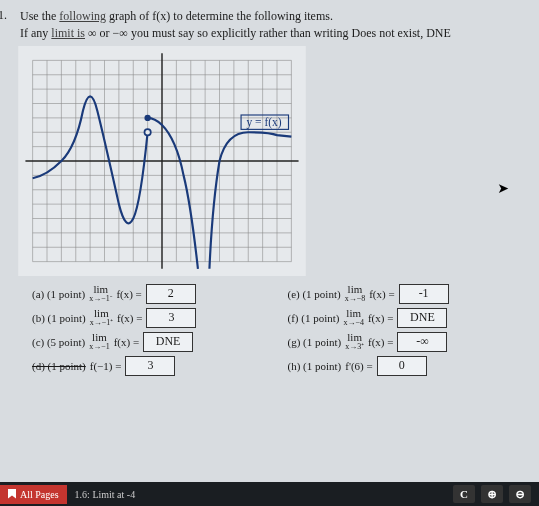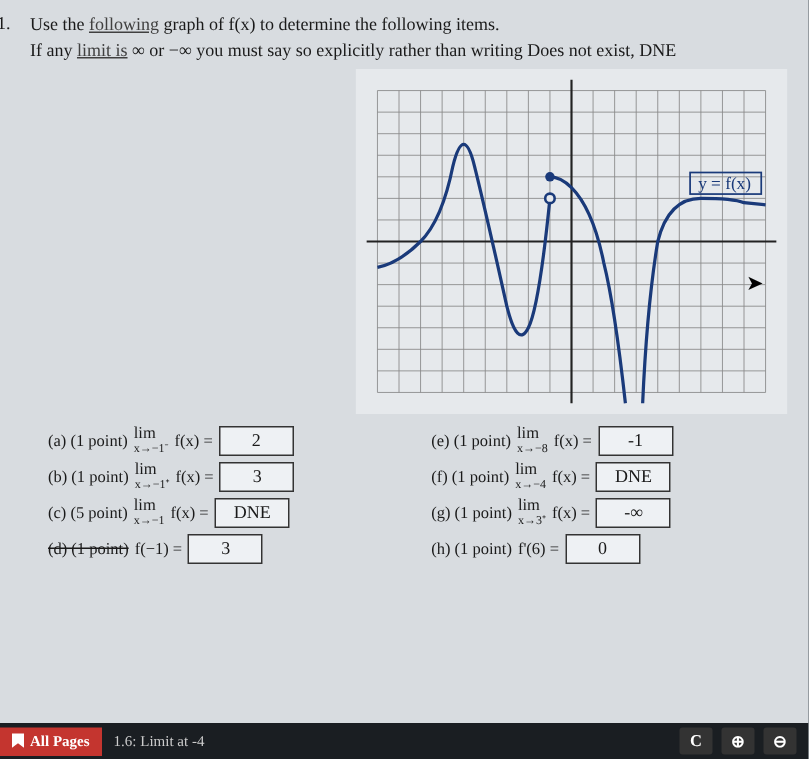--- a/index.html
+++ b/index.html
@@ -2,34 +2,34 @@
 <html><head>
 <meta charset="utf-8">
 <style>
 *{margin:0;padding:0;box-sizing:border-box}
 body{background:#2a3238;font-family:Georgia,serif;color:#e8e8e8;width:539px;height:506px;overflow:hidden;position:relative}
 .page{background:#d8dce0;color:#1a1a1a;padding:8px 8px 8px 12px;position:relative;height:100%}
 .qnum{position:absolute;left:-2px;top:8px;font-size:12px}
 .qtext{font-size:12px;line-height:1.4;margin-left:8px}
 .link{color:#404040;text-decoration:underline}
 .note{font-size:12px;margin-left:14px;margin-top:10px;margin-bottom:6px}
-.graph-wrap{display:flex;justify-content:flex-end;margin:4px 0 8px}
+.graph-wrap{display:flex;justify-content:flex-start;margin:4px 0 8px}
 .parts{display:grid;grid-template-columns:1fr 1fr;gap:4px 18px;font-size:11px;margin-left:20px;margin-right:6px}
 .part{display:flex;align-items:center;gap:4px;white-space:nowrap}
 .mathlabel{font-family:Georgia,serif}
 .ansbox{border:1px solid #333;background:#eef1f4;min-width:50px;height:20px;display:inline-flex;align-items:center;justify-content:center;font-family:'Comic Sans MS',cursive;font-size:12px;color:#1a1a1a;padding:0 4px}
 .bottom-bar{position:absolute;bottom:0;left:0;right:0;display:flex;align-items:center;background:#1a1e22;height:24px;font-size:10px;color:#ddd}
-.allpages{background:#c4352f;color:#fff;padding:4px 8px;font-weight:bold;font-size:10px;display:flex;align-items:flex-start;gap:4px}
+.allpages{background:#c4352f;color:#fff;padding:4px 8px;font-weight:normal;font-size:10px;display:flex;align-items:flex-start;gap:4px}
 .bookmark{width:8px;height:10px;background:#fff;clip-path:polygon(0 0,100% 0,100% 100%,50% 70%,0 100%)}
 .footer-label{padding-left:8px;color:#ccc}
 .tools{margin-left:auto;display:flex;gap:6px;padding-right:8px}
 .tool{background:#333;width:22px;height:18px;display:flex;align-items:center;justify-content:center;border-radius:2px;font-size:11px;font-weight:bold;color:#fff}
 .cursor{position:absolute;right:30px;top:180px;font-size:14px;color:#000;pointer-events:none}
 .partd-strike{text-decoration:line-through}
-.lim{display:inline-block;position:relative;font-size:11px;line-height:1}
+.lim{display:inline-block;position:relative;text-align:center;font-size:11px;line-height:1}
 .lim .top{display:block}
 .lim .bot{display:block;font-size:8px}
 svg text{font-family:Georgia,serif}
 </style>
 </head>
 <body>
 
 <div class="page">
   <span class="qnum">1.</span>
   <div class="qtext">

